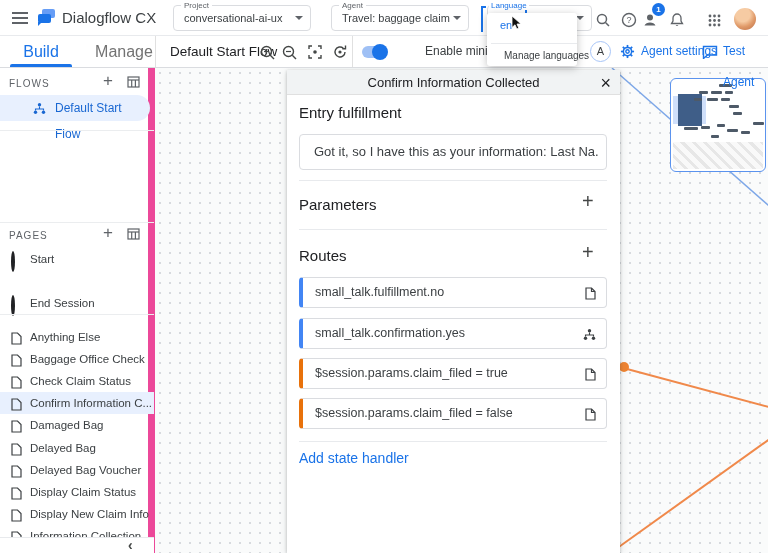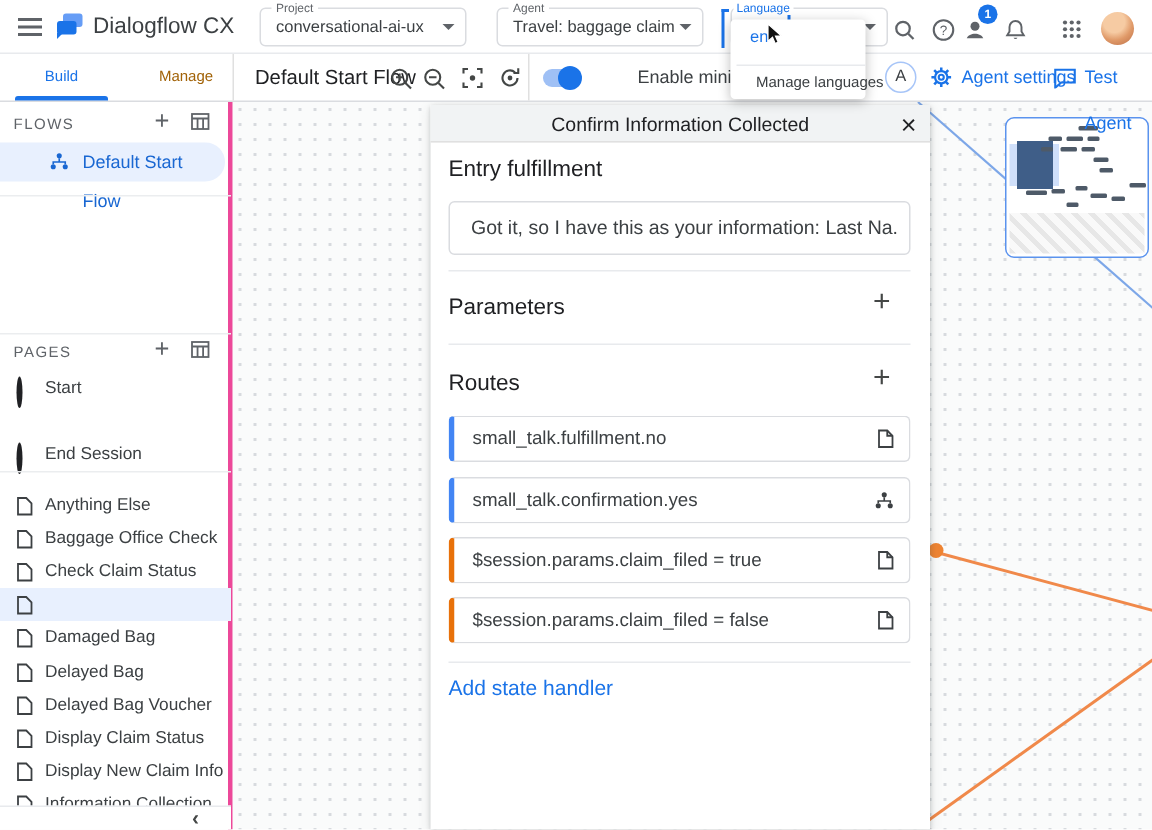--- a/index.html
+++ b/index.html
@@ -37,21 +37,21 @@
   .p-params { top:121px; } .p-routes { top:172px; }
   .route { position:absolute; left:12px; width:308px; height:31px; background:#fff; border:1px solid #dadce0;
            border-left:4px solid #4285f4; border-radius:4px; }
   .route.orange { border-left-color:#e8710a; }
   .r1 { top:207px; } .r2 { top:248px; } .r3 { top:288px; } .r4 { top:328px; }
   .route .lbl { position:absolute; left:12px; top:0; line-height:29px; font-size:12.5px; color:#3c4043; white-space:nowrap; }
   .route .ric { position:absolute; right:10px; top:8px; }
   .add-handler { position:absolute; left:12px; top:380px; font-size:14px; font-weight:500; color:#1a73e8; cursor:pointer; }
 
   
-  .sidebar { position:absolute; left:0; top:68px; width:155px; bottom:0; background:#fff; border-right:3px solid #ec4899; z-index:4; }
+  .sidebar { position:absolute; left:0; top:68px; width:155px; bottom:0; background:#fff; border-right:7px solid #ec4899; z-index:4; }
   .sec-title { position:absolute; left:9px; font-size:10px; letter-spacing:1px; color:#5f6368; font-weight:500; }
   .t-flows { top:10px; } .t-pages { top:162px; }
   .side-plus { position:absolute; left:103px; font-size:17px; color:#5f6368; line-height:17px; cursor:pointer; }
   .sp-flows { top:4px; } .sp-pages { top:156px; }
   .side-grid { position:absolute; left:127px; cursor:pointer; }
   .sg-flows { top:6px; } .sg-pages { top:158px; }
   .flow-item { position:absolute; left:0; top:27px; width:150px; height:26px; background:#e8f0fe; border-radius:0 13px 13px 0; cursor:pointer; }
   .flow-item .ic { position:absolute; left:33px; top:6px; }
   .flow-item .txt { position:absolute; left:55px; top:0; line-height:26px; font-size:12px; color:#1967d2; }
   .sdiv { position:absolute; left:0; width:154px; height:1px; background:#ebedef; }
@@ -59,23 +59,23 @@
   .srow { position:absolute; left:0; width:154px; height:22px; cursor:pointer; }
   .srow .ic { position:absolute; left:11px; top:5px; }
   .srow .circ { width:10px; height:10px; border:2px solid #202124; border-radius:50%; margin-top:1px; }
   .srow .txt { position:absolute; left:30px; top:0; line-height:22px; font-size:11.5px; color:#3c4043; white-space:nowrap; }
   .srow.sel { background:#e8f0fe; }
   .side-bottom { position:absolute; left:0; bottom:0; width:154px; height:16px; background:#fff; border-top:1px solid #e8eaed; }
   .collapse { position:absolute; left:128px; top:-1px; font-size:14px; font-weight:bold; color:#444746; line-height:16px; cursor:pointer; }
 
   
   .toolbar { position:absolute; left:0; top:36px; width:768px; height:32px; background:#fff; border-bottom:1px solid #dadce0; z-index:5; }
-  .tab { position:absolute; top:0; line-height:31px; text-align:center; font-size:10px; font-weight:500; cursor:pointer; }
+  .tab { position:absolute; top:0; line-height:31px; text-align:center; font-size:16px; font-weight:500; cursor:pointer; }
   .tab-build { left:10px; width:62px; color:#1a73e8; }
-  .tab-manage { left:92px; width:64px; color:#a16207; }
+  .tab-manage { left:92px; width:64px; color:#737373; }
   .tab-underline { position:absolute; left:10px; bottom:0; width:62px; height:3px; background:#1a73e8; border-radius:2px 2px 0 0; }
   .vdiv { position:absolute; top:0; bottom:0; width:1px; background:#e0e0e0; }
   .flow-title { position:absolute; left:170px; top:0; line-height:31px; font-size:13.5px; color:#202124; }
   .tb-ic { position:absolute; top:8px; cursor:pointer; }
   .toggle { position:absolute; left:362px; top:10px; width:24px; height:12px; border-radius:6px; background:#9fc0f5; cursor:pointer; }
   .toggle-knob { position:absolute; right:-2px; top:-2px; width:16px; height:16px; border-radius:50%; background:#1a73e8; }
   .toggle-label { position:absolute; left:393px; top:0; line-height:31px; font-size:12px; color:#3c4043;margin-left:32px; }
   .ver-badge { position:absolute; left:590px; top:5px; width:21px; height:21px; border:1.5px solid #a7c5f8; border-radius:50%;
                text-align:center; line-height:19px; font-size:11px; font-weight:500; color:#3c4043; cursor:pointer; }
   .tb-link { position:absolute; top:0; line-height:31px; font-size:12px; font-weight:500; color:#1a73e8; cursor:pointer; }
@@ -268,20 +268,21 @@
     <div class="srow" style="top:302px">
       <span class="ic"><svg width="11" height="13" viewBox="0 0 11 13">
             <path d="M1 1 h5.5 L10 4.5 V12 H1 z" fill="none" stroke="#3c4043" stroke-width="1.2"></path>
           </svg></span>
       <span class="txt">Check Claim Status</span>
     </div>
     <div class="srow sel" style="top:324px">
       <span class="ic"><svg width="11" height="13" viewBox="0 0 11 13">
             <path d="M1 1 h5.5 L10 4.5 V12 H1 z" fill="none" stroke="#3c4043" stroke-width="1.2"></path>
           </svg></span>
+      <span class="txt">Confirm Information C...</span>
     </div>
     <div class="srow" style="top:346px">
       <span class="ic"><svg width="11" height="13" viewBox="0 0 11 13">
             <path d="M1 1 h5.5 L10 4.5 V12 H1 z" fill="none" stroke="#3c4043" stroke-width="1.2"></path>
           </svg></span>
       <span class="txt">Damaged Bag</span>
     </div>
     <div class="srow" style="top:369px">
       <span class="ic"><svg width="11" height="13" viewBox="0 0 11 13">
             <path d="M1 1 h5.5 L10 4.5 V12 H1 z" fill="none" stroke="#3c4043" stroke-width="1.2"></path>

